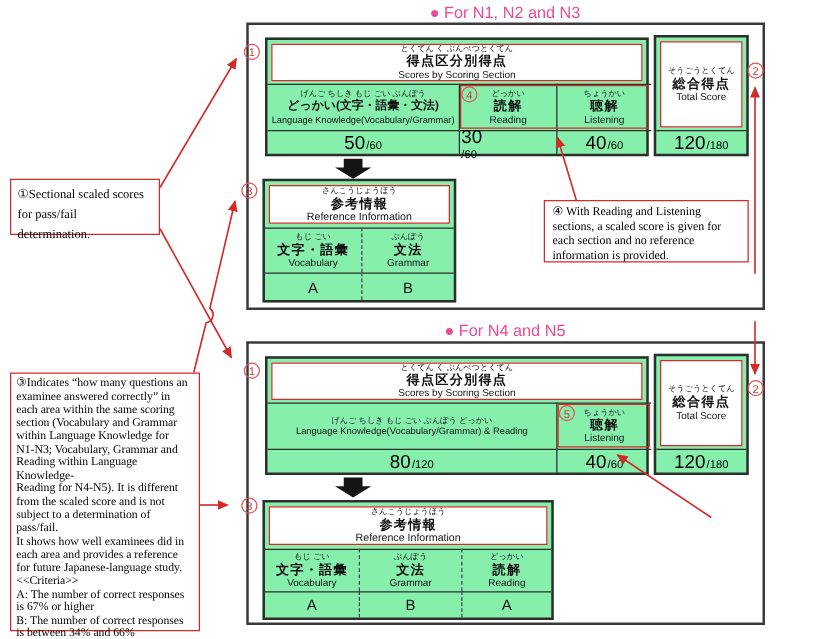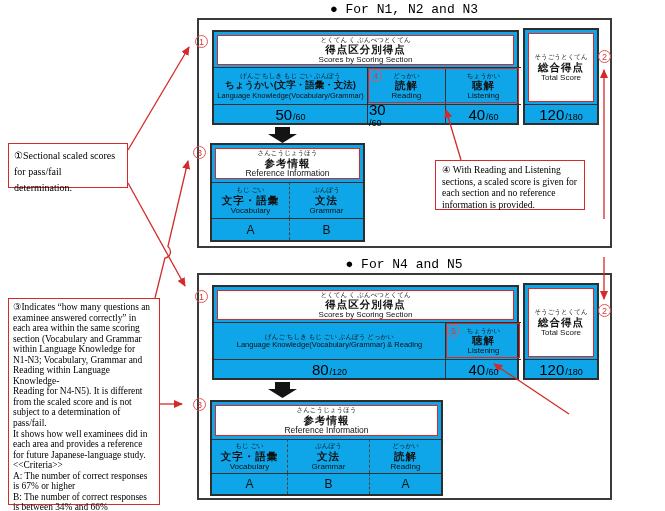--- a/index.html
+++ b/index.html
@@ -6,28 +6,28 @@
   html,body { background:#ffffff; }
   .canvas {
     position:relative; width:665px; height:511px; background:#fff;
     font-family:"Liberation Sans", sans-serif; color:#111;
     overflow:hidden;
   }
 
   
   .sec-title {
     position:absolute; width:414px; text-align:center;
-    font-family:Liberation Mono, monospace; font-size:13px; color:#000000;
+    font-family:Liberation Sans, sans-serif; font-size:13px; color:#ec4899;
   }
 
   
   .big-box { position:absolute; border:2px solid #3a3a3a; background:#fff; }
 
   
-  .blk { position:absolute; border:2px solid #2e2e2e; background:#0ea5e9; }
+  .blk { position:absolute; border:2px solid #2e2e2e; background:#86efac; }
 
   
   .redbox {
     position:absolute; border:1.6px solid #d42a2a; background:#fff;
     display:flex; flex-direction:column; align-items:center; justify-content:center;
     text-align:center;
   }
   .red-outline {
     position:absolute; border:1.6px solid #d42a2a; background:transparent; pointer-events:none;
   }
@@ -87,21 +87,21 @@
   <div class="big-box" style="left:197px; top:18px; width:415px; height:230px;"></div>
 
   <div class="blk" style="left:212px; top:30px; width:307px; height:95px;">
     <div class="redbox" style="left:3px; top:3px; right:3px; height:30px;">
       <div class="furi">とくてん く ぶんべつとくてん</div>
       <div class="kanji">得点区分別得点</div>
       <div class="eng">Scores by Scoring Section</div>
     </div>
     <div class="hcell" style="left:0; top:35px; width:153px; height:37px;">
       <div class="furi">げんご ちしき もじ ごい ぶんぽう</div>
-      <div class="kanji" style="font-size:9.5px; letter-spacing:0;">ちょうかい(文字・語彙・文法)</div>
+      <div class="kanji" style="font-size:9.5px; letter-spacing:0;">どっかい(文字・語彙・文法)</div>
       <div class="eng" style="font-size:7.4px;">Language Knowledge(Vocabulary/Grammar)</div>
     </div>
     <div class="hcell divl" style="left:153px; top:35px; width:78px; height:37px;">
       <div class="furi">どっかい</div>
       <div class="kanji">読解</div>
       <div class="eng">Reading</div>
     </div>
     <div class="hcell divl" style="left:231px; top:35px; width:76px; height:37px;">
       <div class="furi">ちょうかい</div>
       <div class="kanji">聴解</div>
@@ -259,21 +259,21 @@
 each area and provides a reference
 for future Japanese-language study.
 &lt;&lt;Criteria&gt;&gt;
 A: The number of correct responses
 is 67% or higher
 B: The number of correct responses
 is between 34% and 66%
 C: The number of correct responses
 is less than 34%</div>
 
-  <div class="callout co-mid" style="left:435px; top:160px; width:150px; height:50px;">④ With Reading and Listening
+  <div class="callout co-mid" style="left:435px; top:160px; width:164px; height:50px;">④ With Reading and Listening
 sections, a scaled score is given for
 each section and no reference
 information is provided.</div>
 
 
 
   <div class="cmk" style="left:195px; top:35px;">1</div>
   <div class="cmk" style="left:193px; top:146px;">3</div>
   <div class="cmk" style="left:369px; top:69px;">4</div>
   <div class="cmk" style="left:598px; top:50px;">2</div>

